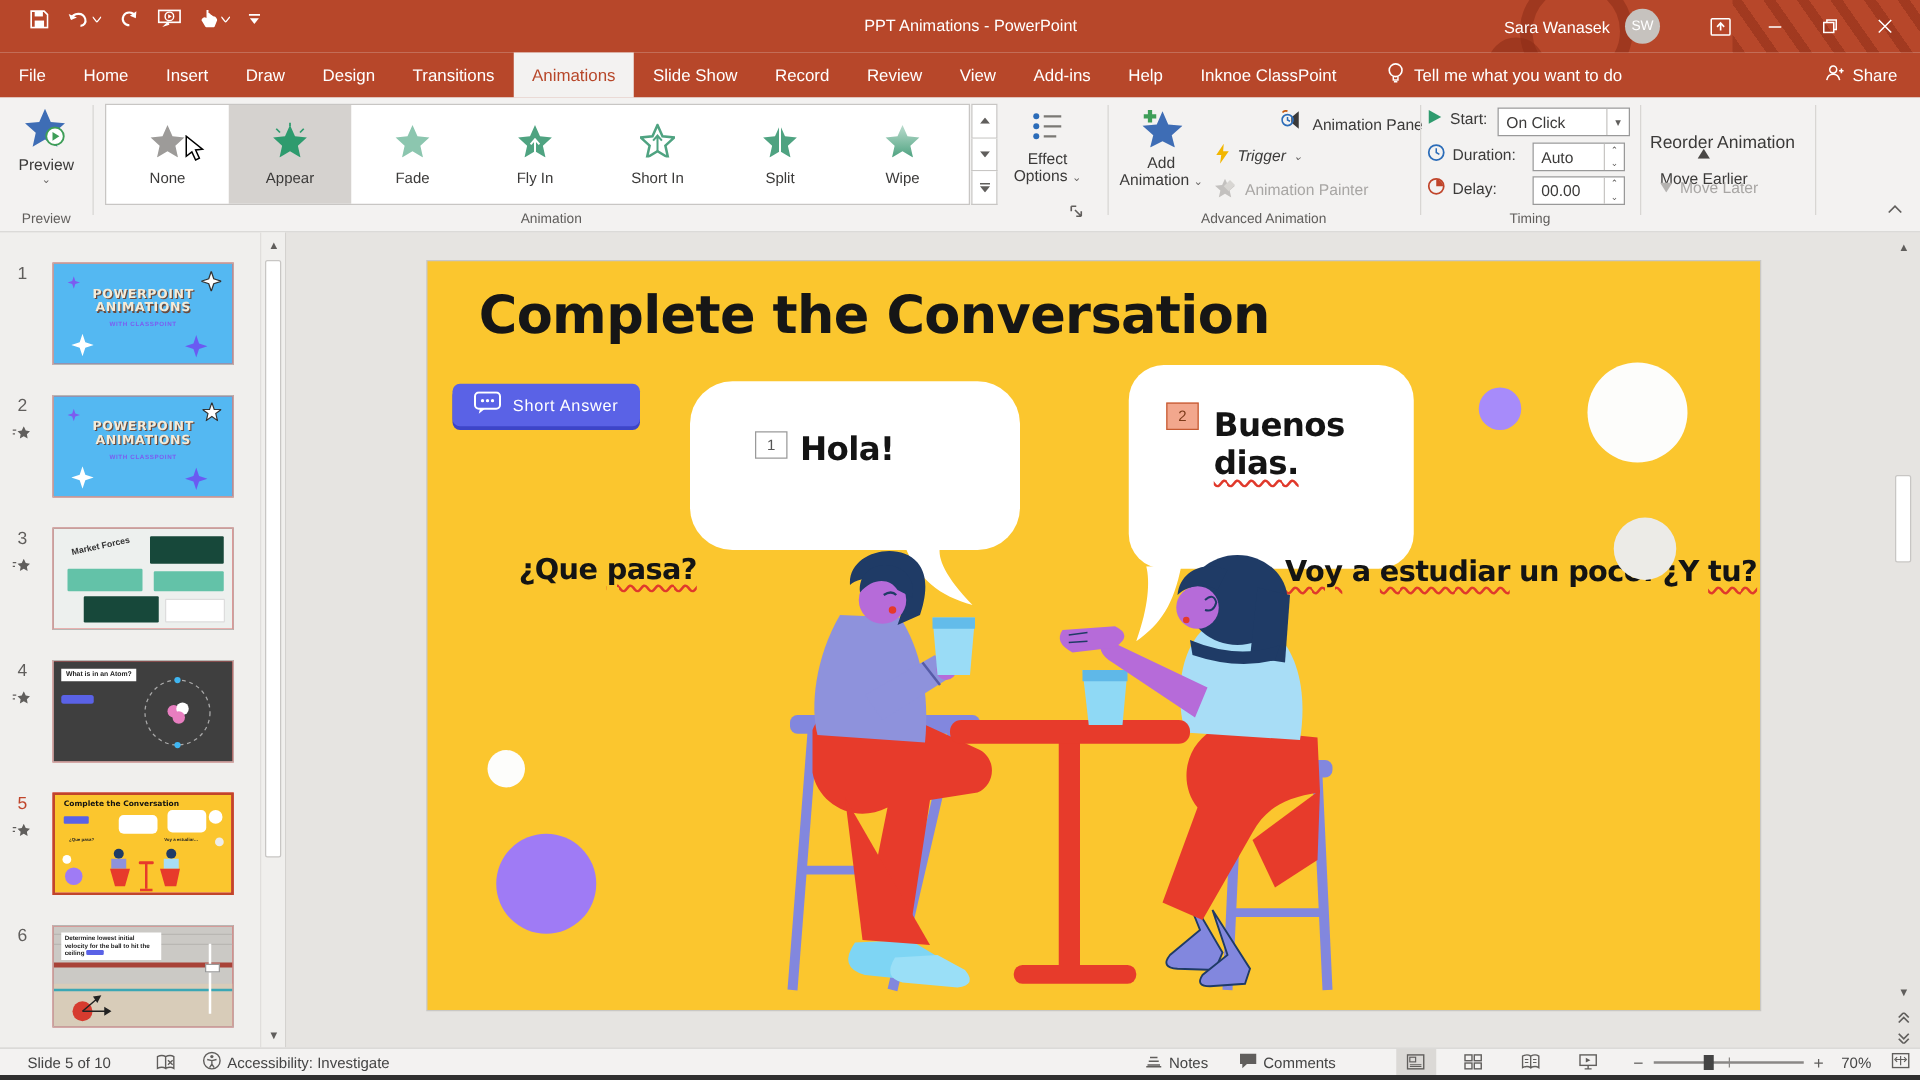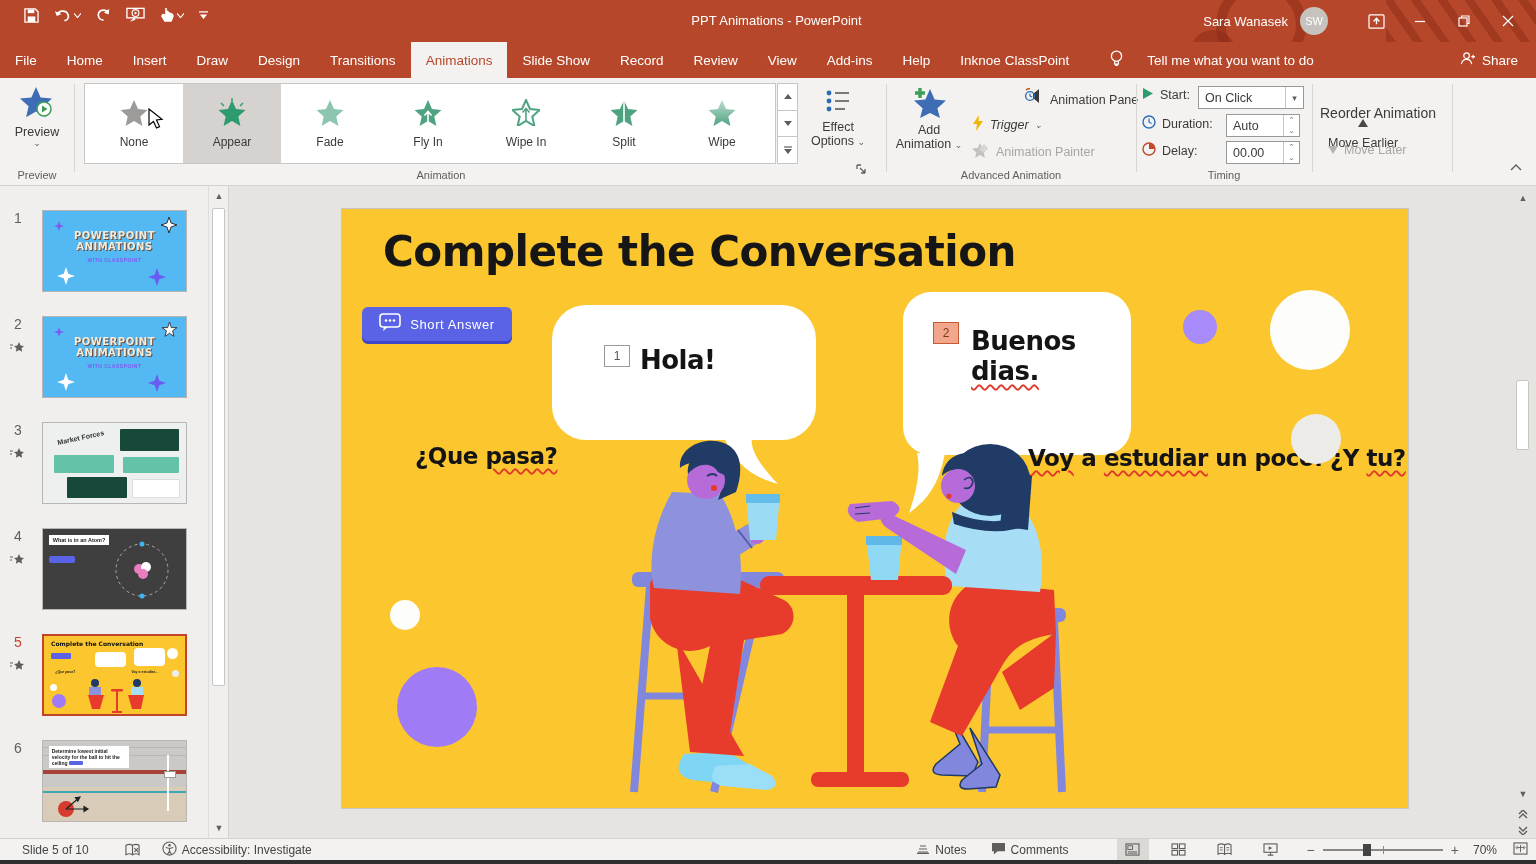--- a/index.html
+++ b/index.html
@@ -20,21 +20,21 @@
   .tb-right { position:absolute; right:6px; top:0; height:42px; display:flex; align-items:center; }
   .tb-user { font-size:13px; margin-right:12px; }
   .avatar { width:28px; height:28px; border-radius:50%; background:#C6C2BE; color:#fff; font-size:11px;
             display:flex; align-items:center; justify-content:center; margin-right:26px; }
   .winbtn { width:44px; height:42px; display:flex; align-items:center; justify-content:center; }
 
   
   .menubar { position:absolute; left:0; top:42px; width:100%; height:36px; background:#B7472A; display:flex; color:#fff; font-size:13.5px; }
   .tab { padding:0 15px; display:flex; align-items:center; cursor:default; white-space:nowrap; }
   .tab.active { background:#F3F2F1; color:#B7472A; }
-  .tellme { display:flex; align-items:center; gap:24px; margin-left:26px; }
+  .tellme { display:flex; align-items:center; gap:8px; margin-left:26px; }
   .mb-share { position:absolute; right:18px; top:42px; height:36px; display:flex; align-items:center; gap:7px; color:#fff; font-size:13.5px; }
 
   
   .ribbon { position:absolute; left:0; top:78px; width:100%; height:108px; background:#F3F2F1; border-bottom:1px solid #D4D2CF; font-size:12.5px; color:#3B3A39; }
   .vdiv { position:absolute; top:6px; height:88px; width:1px; background:#D8D6D3; }
   .grouplabel { position:absolute; bottom:4px; font-size:11px; color:#605E5C; text-align:center; }
   .bigbtn { position:absolute; display:flex; flex-direction:column; align-items:center; }
   .chev { font-size:9px; color:#605E5C; line-height:8px; }
   .gallery { position:absolute; left:84px; top:5px; width:692px; height:81px; background:#fff; border:1px solid #C8C6C4; display:flex; }
   .gal-item { width:98px; height:100%; display:flex; flex-direction:column; align-items:center; justify-content:center; gap:6px; }
@@ -270,21 +270,21 @@
               <polygon points="14,1 18,10 27.5,11 20.3,17.5 22.4,27 14,22 5.6,27 7.7,17.5 0.5,11 10,10" fill="#4FA381"></polygon>
               <path d="M14,24 V13 M10.5,16.5 L14,12.5 L17.5,16.5" stroke="#fff" stroke-width="1.6" fill="none"></path>
             </svg></span>
         <span class="gal-label">Fly In</span>
       </div>
       <div class="gal-item">
         <span><svg width="28" height="27" viewBox="0 0 28 27">
               <polygon points="14,1 18,10 27.5,11 20.3,17.5 22.4,27 14,22 5.6,27 7.7,17.5 0.5,11 10,10" fill="none" stroke="#4FA381" stroke-width="2"></polygon>
               <path d="M14,22 V10 M10.5,13.5 L14,9.5 L17.5,13.5" stroke="#4FA381" stroke-width="1.6" fill="none"></path>
             </svg></span>
-        <span class="gal-label">Wipe In</span>
+        <span class="gal-label">Short In</span>
       </div>
       <div class="gal-item">
         <span><svg width="28" height="27" viewBox="0 0 28 27">
               <polygon points="14,1 18,10 27.5,11 20.3,17.5 22.4,27 14,22 5.6,27 7.7,17.5 0.5,11 10,10" fill="#4FA381"></polygon>
               <path d="M14,1 V23" stroke="#fff" stroke-width="1.6"></path>
             </svg></span>
         <span class="gal-label">Split</span>
       </div>
       <div class="gal-item">
         <span><svg width="28" height="27" viewBox="0 0 28 27">

